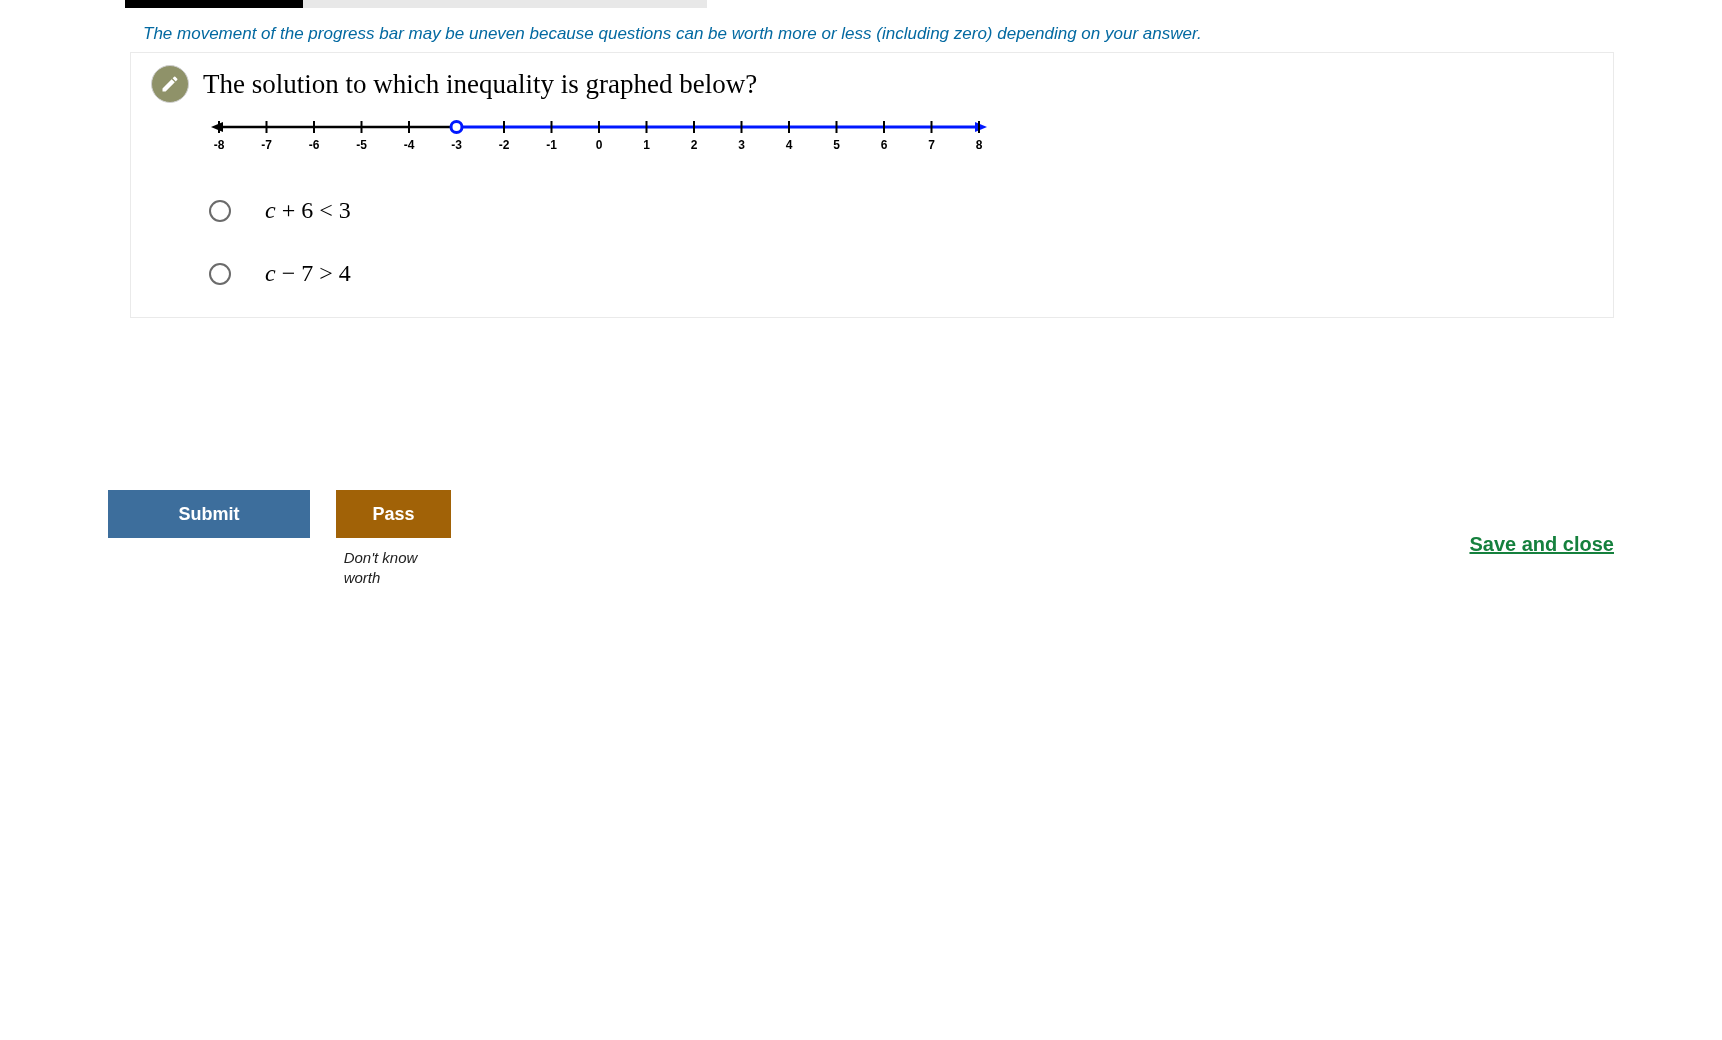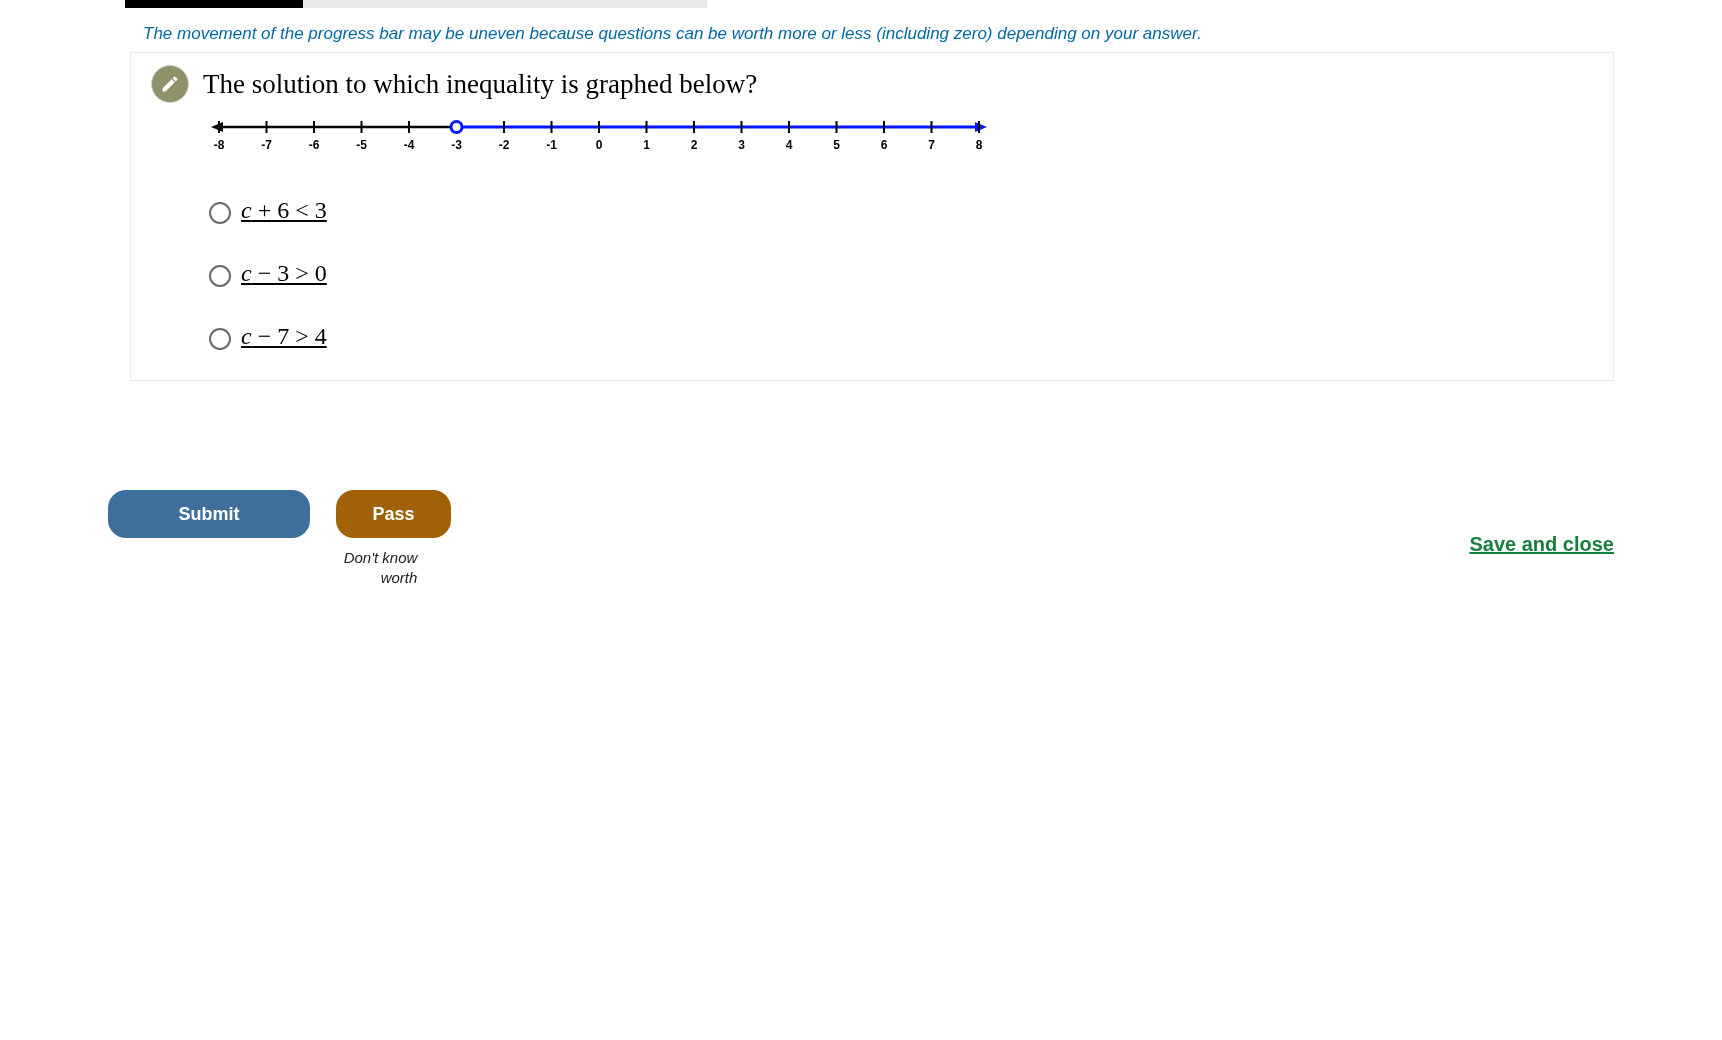--- a/index.html
+++ b/index.html
@@ -45,50 +45,50 @@
       border: 1px solid #d0d0d0;
     }
     .pencil-badge svg { width: 20px; height: 20px; fill: #fff; }
     .question-text {
       font-family: Georgia, 'Times New Roman', serif;
       font-size: 27px;
       color: #000;
     }
     .numberline-wrap { margin-left: 58px; margin-top: 10px; }
     .options { margin-left: 58px; margin-top: 30px; display: flex; flex-direction: column; gap: 36px; }
-    .option { display: flex; align-items: flex-end; gap: 10px; cursor: pointer; text-decoration: underline; }
+    .option { display: flex; align-items: center; gap: 34px; cursor: pointer; }
     .radio {
       width: 22px; height: 22px; border: 2px solid #6b6b6b; border-radius: 50%;
       flex-shrink: 0;
     }
     .option-label {
       font-family: Georgia, 'Times New Roman', serif;
       font-size: 24px;
       color: #000;
     }
     .option-label .it { font-style: italic; }
     .footer {
       position: absolute;
       top: 490px;
       left: 108px;
       right: 108px;
       display: flex;
       align-items: flex-start;
     }
     .btn {
       display: inline-flex; align-items: center; justify-content: center;
-      height: 48px; padding: 0 30px; border-radius: 18px;
+      height: 48px; padding: 0 30px; border-radius: 0;
       font-weight: 700; font-size: 18px; cursor: pointer; border: none;
       color: #fff;
       font-family: inherit;
     }
     .btn-submit { background: #3d6e9c; width: 202px; }
     .btn-pass { background: #a16207; width: 115px; margin-left: 26px; }
     .pass-col { display: flex; flex-direction: column; align-items: center; }
-    .pass-sub { font-style: italic; font-size: 15px; color: #222; margin-top: 10px; text-align: right; line-height: 1.35; }
+    .pass-sub { font-style: italic; font-size: 15px; color: #222; margin-top: 10px; text-align: left; line-height: 1.35; }
     .save-link {
       margin-left: auto;
       color: #15803d;
       font-weight: 700;
       font-size: 20px;
       text-decoration: underline;
       cursor: pointer;
       align-self: center;
       padding-top: 10px;
     }
@@ -157,24 +157,20 @@
       </svg>
   </div>
 
   <div class="options" id="options-container">
       <div class="option">
         <div class="radio"></div>
         <div class="option-label"><span class="it">c</span> + 6 &lt; 3</div>
       </div>
       <div class="option">
         <div class="radio"></div>
-        <div class="option-label"><span class="it">c</span> − 3 &gt; 0</div>
-      </div>
-      <div class="option">
-        <div class="radio"></div>
         <div class="option-label"><span class="it">c</span> − 7 &gt; 4</div>
       </div>
     </div>
 </div>
 
 <div class="footer">
   <button class="btn btn-submit">Submit</button>
   <div class="pass-col">
     <button class="btn btn-pass">Pass</button>
     <div class="pass-sub">

